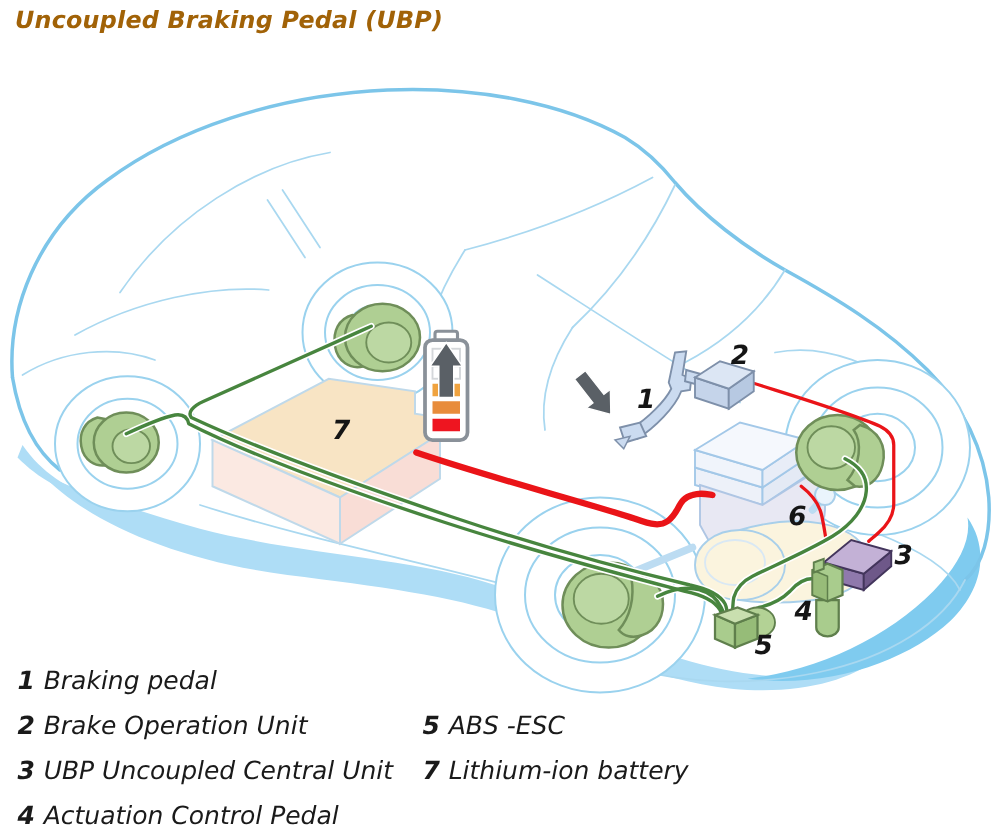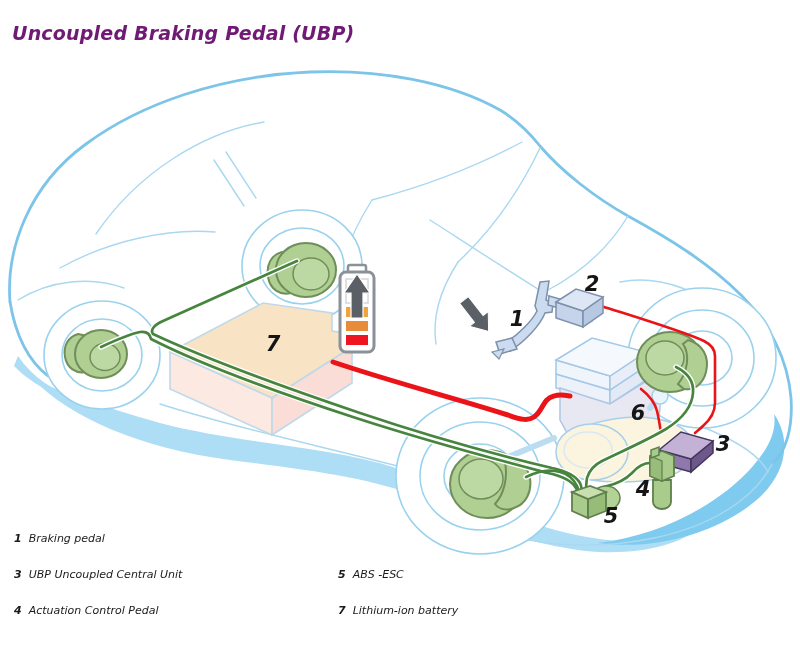--- a/index.html
+++ b/index.html
@@ -1,38 +1,38 @@
 <!DOCTYPE html>
 <html><head>
 <meta charset="utf-8">
 <style>
   html,body{margin:0;padding:0;background:#fff;}
   .stage{position:relative;width:800px;height:668px;background:#fff;overflow:hidden;
          font-family:"DejaVu Sans","Liberation Sans",sans-serif;}
   .title{position:absolute;left:12px;top:5px;font-size:19px;font-weight:bold;
-         font-style:italic;color:#701a75;letter-spacing:.2px;margin-top:17px;}
+         font-style:italic;color:#a16207;letter-spacing:.2px;}
   svg{position:absolute;left:0;top:0;}
   
   .bo{stroke:#7CC5E9;stroke-width:2.8;fill:none;stroke-linecap:round;}
   .bl{stroke:#A9D8F0;stroke-width:1.4;fill:none;stroke-linecap:round;}
   .wh{fill:#fff;stroke:#9AD2EE;stroke-width:1.6;}
   .shad{fill:#AEDDF6;stroke:none;}
   .shad2{fill:#7FCBEF;stroke:none;}
   .gl{stroke:#47853E;stroke-width:2.7;fill:none;stroke-linecap:round;stroke-linejoin:round;}
   .gc{stroke:#fff;stroke-width:5.4;fill:none;stroke-linecap:round;stroke-linejoin:round;}
   .rl{stroke:#EA1418;fill:none;stroke-linecap:round;stroke-linejoin:round;}
   .grn{fill:#AFCF93;stroke:#6F8E59;stroke-width:2;}
   .grn2{fill:#BCD8A3;stroke:#6F8E59;stroke-width:1.5;}
   .num{font-family:"DejaVu Sans","Liberation Sans",sans-serif;font-style:italic;
        font-weight:700;font-size:21px;fill:#151515;}
   
   .legend-col{position:absolute;}
   .legend-col-left{left:14px;top:532px;}
   .legend-col-right{left:338px;top:568px;}
-  .legend-row{height:36px;font-size:11px;font-style:italic;color:#1a1a1a;
+  .legend-row{height:36px;font-size:20px;font-style:italic;color:#1a1a1a;
               white-space:nowrap;}
   .legend-row b{font-weight:700;margin-right:7px;}
 </style>
 </head>
 <body>
 
 <div class="stage">
 
   <div class="title">Uncoupled Braking Pedal (UBP)</div>
 
@@ -233,20 +233,23 @@
       <text class="num" x="638" y="420" text-anchor="middle">6</text>
       <text class="num" x="273" y="351" text-anchor="middle">7</text>
     </g>
   </svg>
 
   <div class="legend-col legend-col-left">
     <div class="legend-row">
       <b>1</b><span>Braking pedal</span>
     </div>
     <div class="legend-row">
+      <b>2</b><span>Brake Operation Unit</span>
+    </div>
+    <div class="legend-row">
       <b>3</b><span>UBP Uncoupled Central Unit</span>
     </div>
     <div class="legend-row">
       <b>4</b><span>Actuation Control Pedal</span>
     </div>
   </div>
   <div class="legend-col legend-col-right">
     <div class="legend-row">
       <b>5</b><span>ABS -ESC</span>
     </div>

